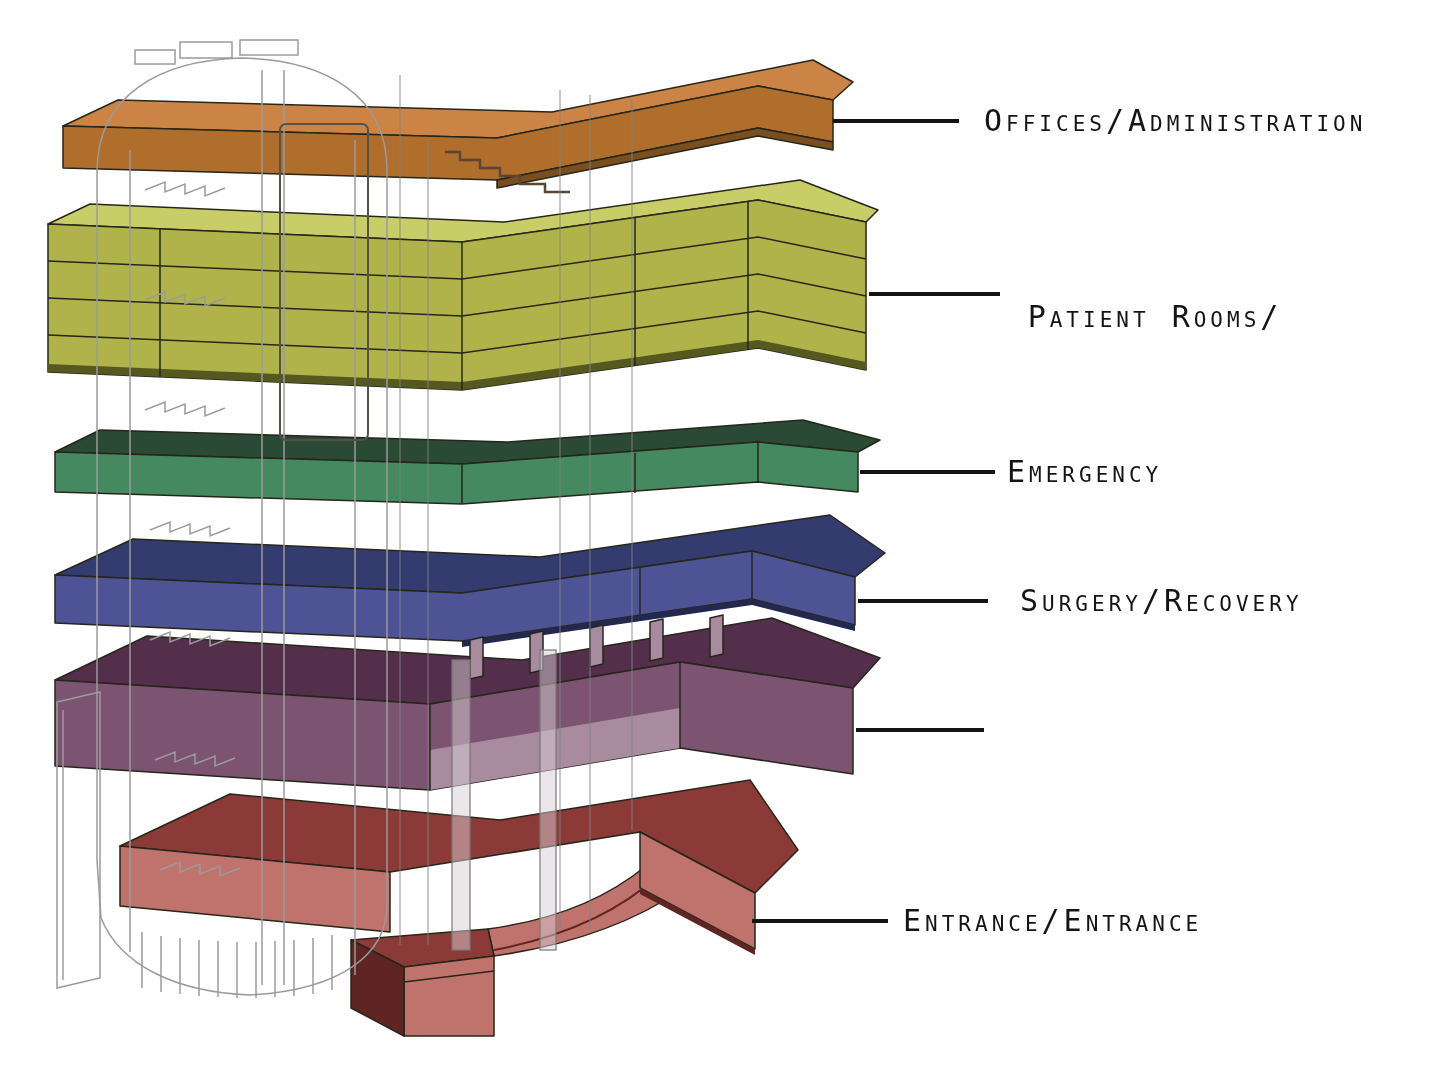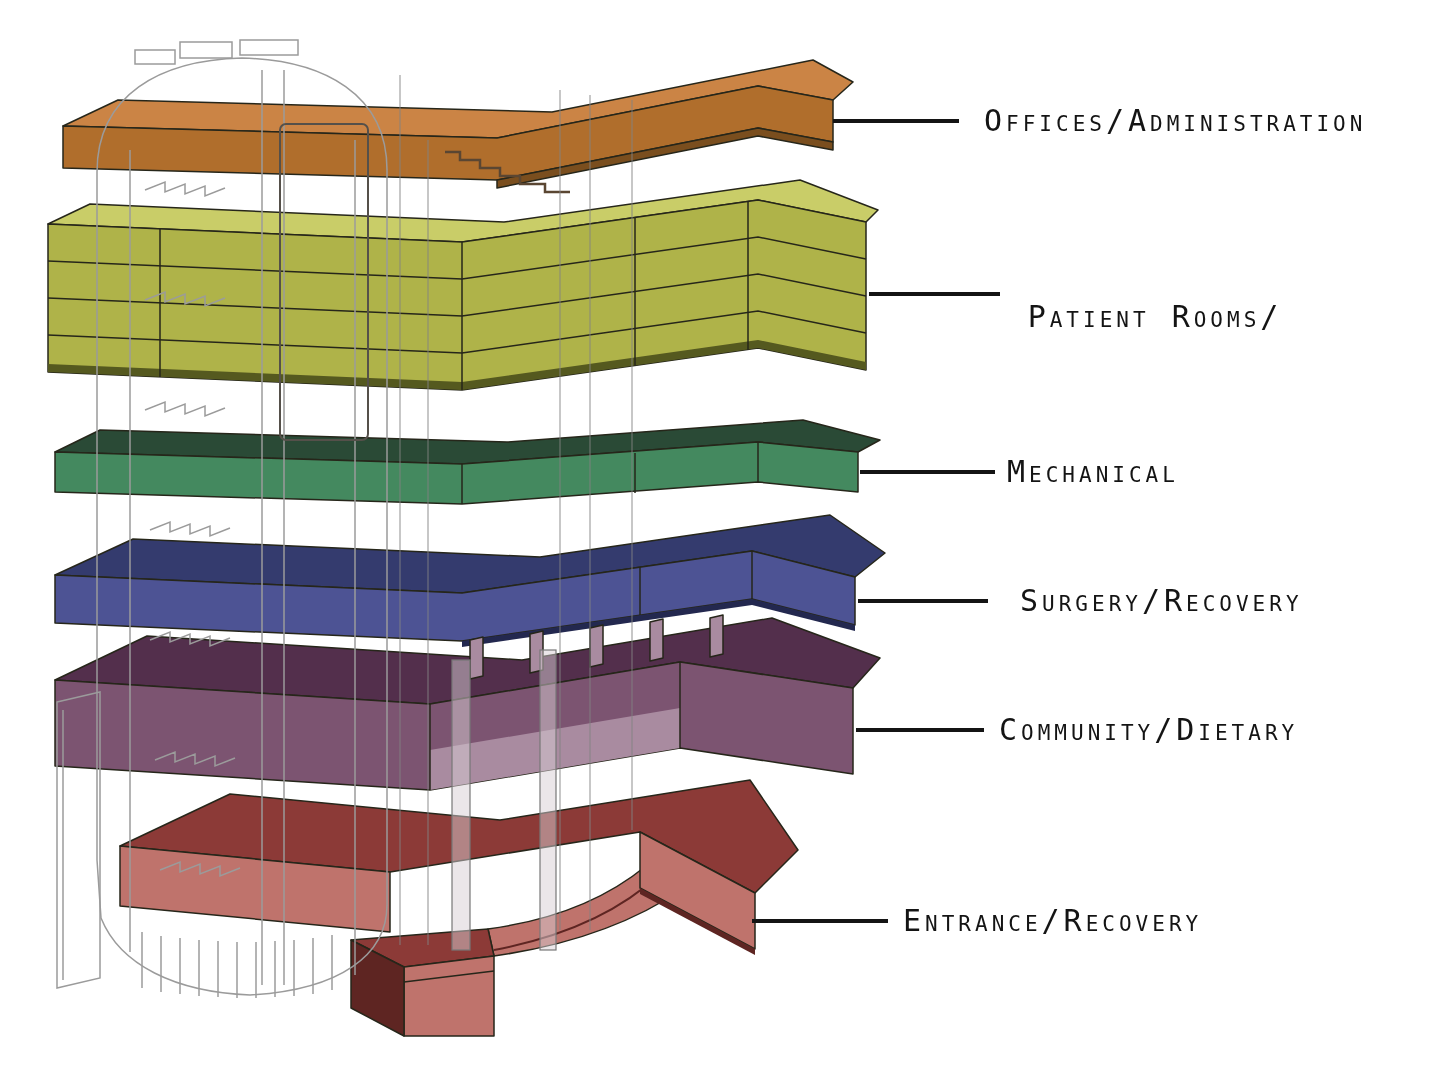--- a/index.html
+++ b/index.html
@@ -165,20 +165,19 @@
       <line class="leader" x1="752" y1="921" x2="888" y2="921" stroke="#141414"></line>
     </g>
   </svg>
 
   <div class="layer-label" style="left:984px;top:121px;">Offices/Administration</div>
 
   <div class="layer-label two-line" style="left:1155px;top:316px;">
     <div>Patient Rooms/</div>
   </div>
 
-  <div class="layer-label" style="left:1007px;top:472px;">Mechanical</div>
+  <div class="layer-label" style="left:1007px;top:472px;">Emergency</div>
 
   <div class="layer-label" style="left:1020px;top:601px;">Surgery/Recovery</div>
 
-  <div class="layer-label" style="left:999px;top:730px;">Community/Dietary</div>
 
-  <div class="layer-label" style="left:903px;top:921px;">Entrance/Recovery</div>
+  <div class="layer-label" style="left:903px;top:921px;">Entrance/Entrance</div>
 </div>
 
 </body></html>

